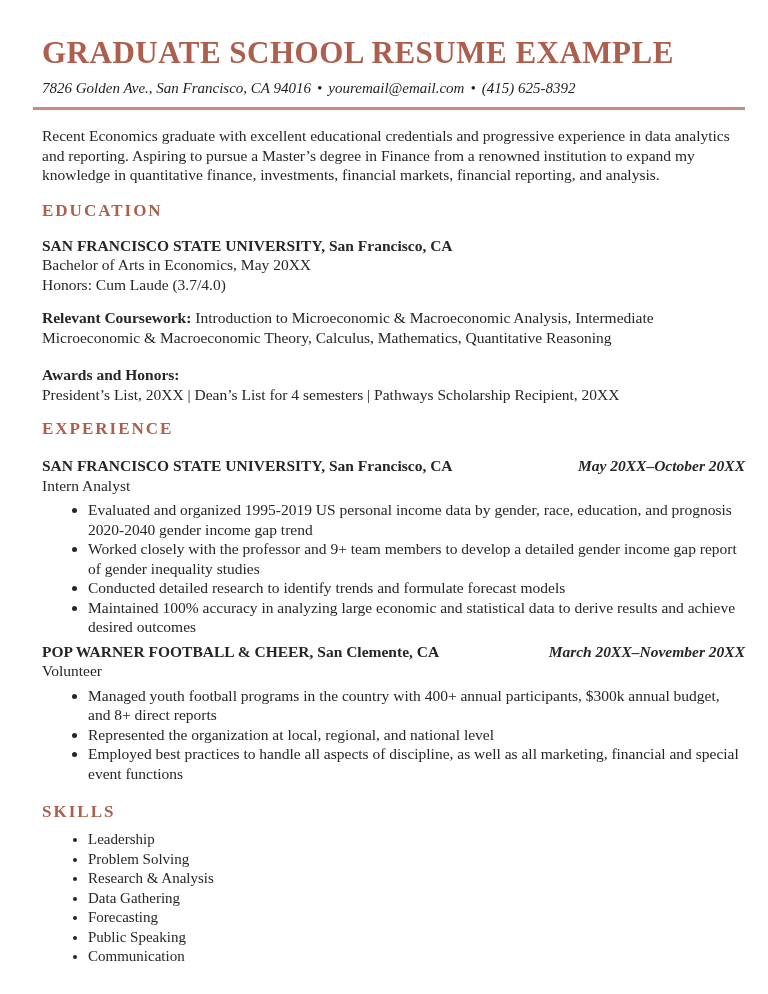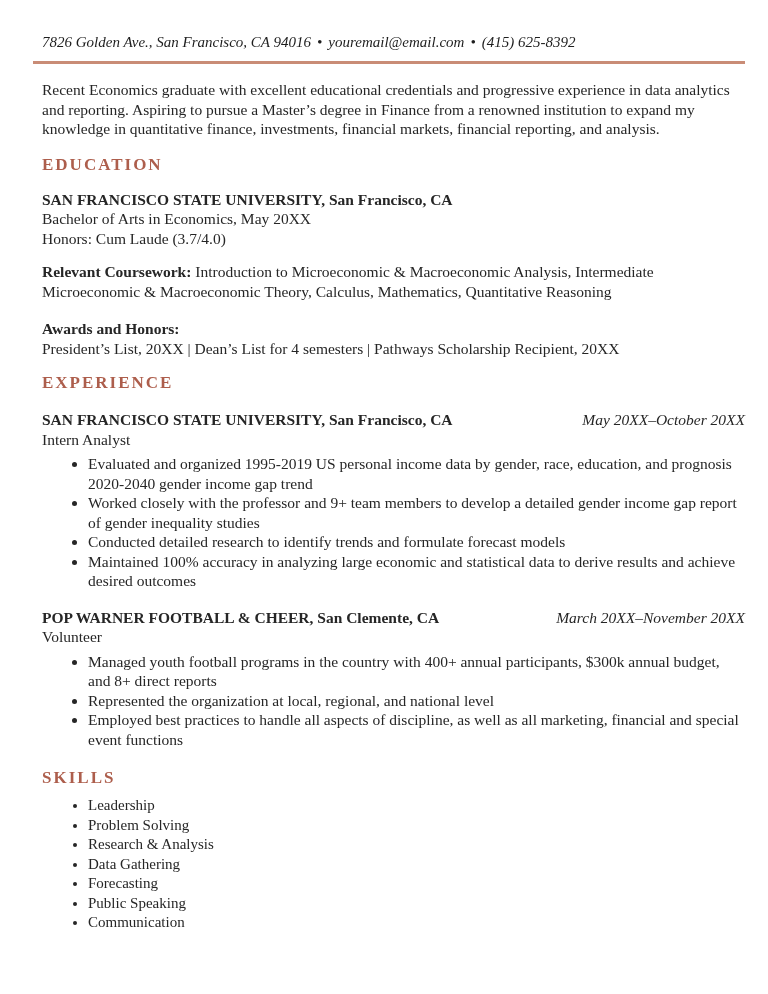--- a/index.html
+++ b/index.html
@@ -60,32 +60,32 @@
     font-weight: bold;
     letter-spacing: 2px;
     color: #ad5e4c;
   }
   .entry-line { margin: 0; font-size: 15.5px; line-height: 19.5px; }
   .bold { font-weight: bold; }
   .school-block { margin-top: 15px; }
   .coursework-block { margin-top: 14px; }
   .awards-block { margin-top: 18px; }
   
-  .job-block { margin-top: 17px; }
+  .job-block { margin-top: 5px; }
   .job-block.first { margin-top: 17px; }
   .job-header {
     display: flex;
     justify-content: space-between;
     align-items: baseline;
     font-size: 15.5px;
     line-height: 19.5px;
   }
   .job-dates {
     font-style: italic;
-    font-weight: normal;
+    font-weight: bold;
     white-space: nowrap;
     padding-left: 12px;
   }
   ul.bullets {
     margin: 5px 0 0 0;
     padding: 0 0 0 46px;
     list-style: disc outside;
     font-size: 15.5px;
     line-height: 19.5px;
   }
@@ -97,20 +97,21 @@
     font-size: 15px;
     line-height: 19.5px;
   }
   .skills-section { margin-top: 19px; }
 </style>
 </head>
 <body>
 
 <div class="page">
 
+  <h1 class="resume-title">GRADUATE SCHOOL RESUME EXAMPLE</h1>
 
   <div class="contact-line">
     <span>7826 Golden Ave., San Francisco, CA 94016</span><span class="sep">•</span><span>youremail@email.com</span><span class="sep">•</span><span>(415) 625-8392</span>
   </div>
 
   <hr class="header-rule">
 
   <p class="summary">Recent Economics graduate with excellent educational credentials and progressive experience in data analytics and reporting. Aspiring to pursue a Master’s degree in Finance from a renowned institution to expand my knowledge in quantitative finance, investments, financial markets, financial reporting, and analysis.</p>
 
   <h2 class="section-heading">EDUCATION</h2>

